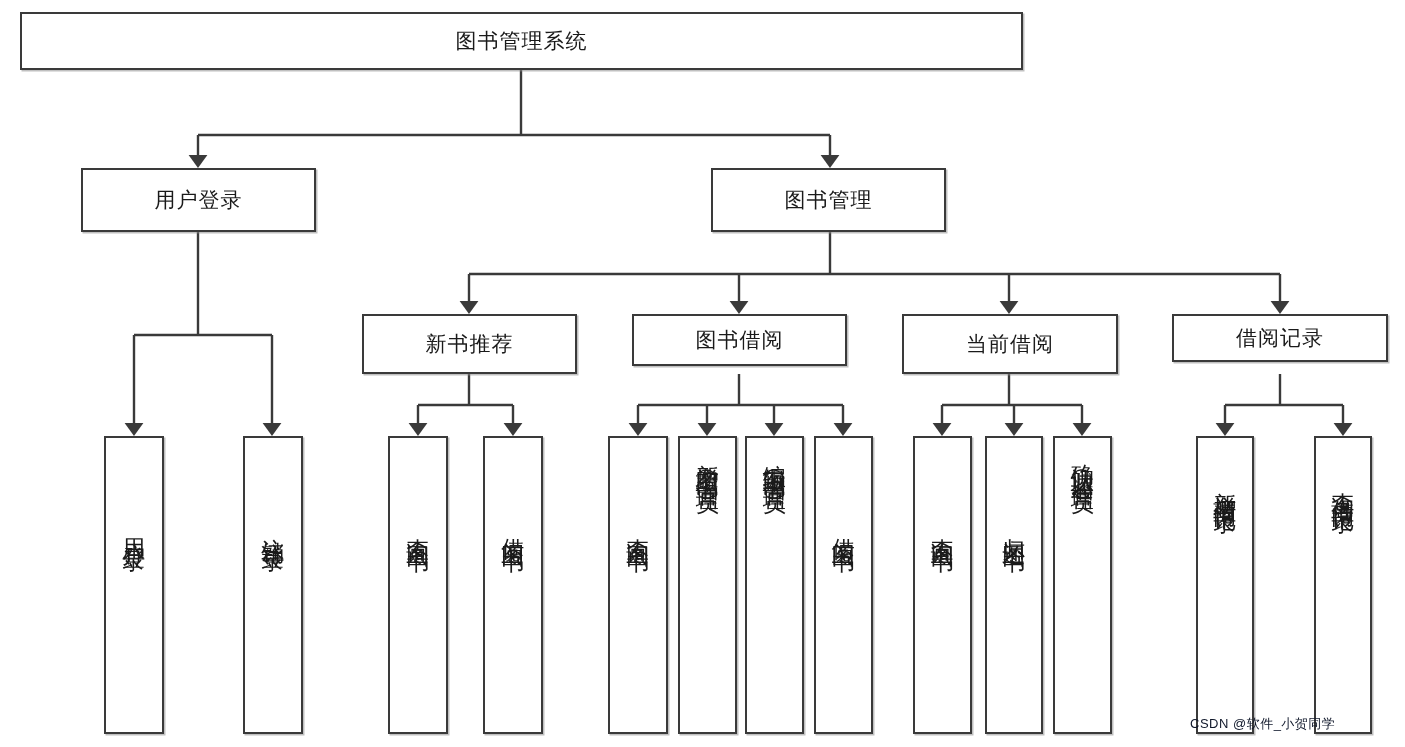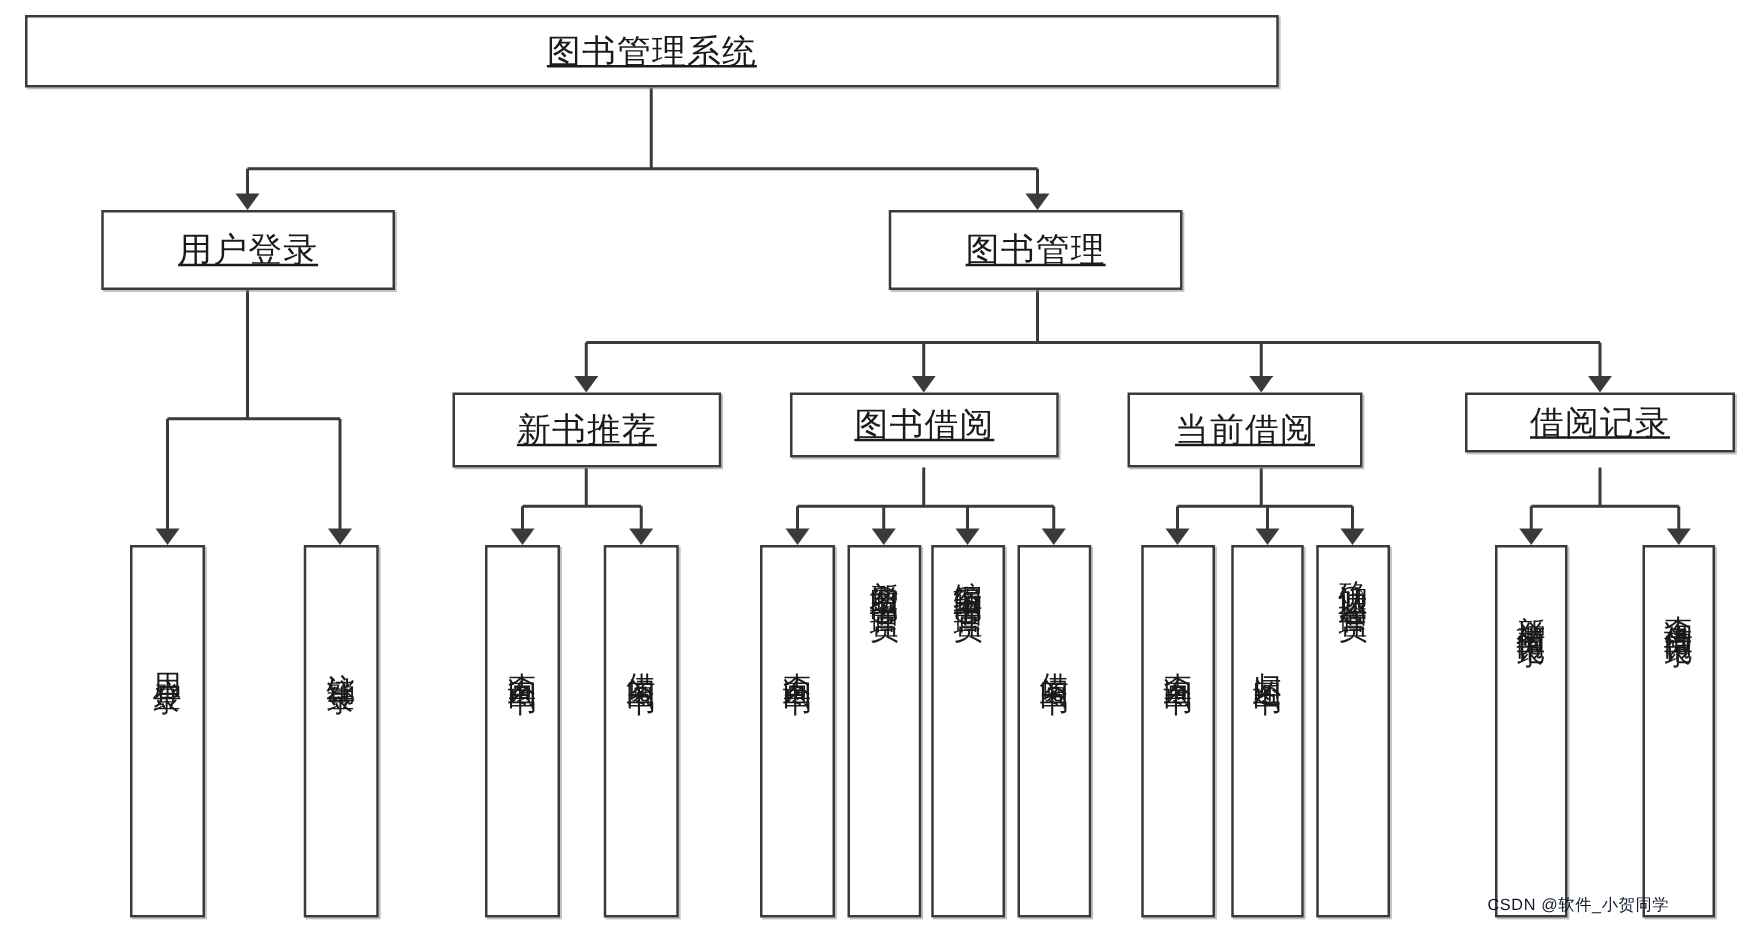--- a/index.html
+++ b/index.html
@@ -30,24 +30,23 @@
     box-sizing: border-box;
     border: 2px solid #3a3a3a;
     background: #ffffff;
     display: flex;
     align-items: center;
     justify-content: center;
     color: #1a1a1a;
     box-shadow: 1.5px 1.5px 0 rgba(140,140,140,0.55);
   }
   .node.h {
-    font-size: 27px;
+    font-size: 21px;
     letter-spacing: 1px;
     line-height: 1.2;
-    text-decoration: underline;
   }
   .node.v {
     writing-mode: vertical-rl;
     text-orientation: upright;
     font-size: 23px;
     letter-spacing: 4px;
     line-height: 1.15;
     justify-content: flex-start;
     align-items: center;
     padding-top: 4px;
@@ -123,21 +122,21 @@
     </g>
   </svg>
 
   <div class="node h" style="left: 20px; top: 12px; width: 1003px; height: 58px;">图书管理系统</div>
 
   <div class="node h" style="left: 81px; top: 168px; width: 235px; height: 64px;">用户登录</div>
   <div class="node h" style="left: 362px; top: 314px; width: 215px; height: 60px;">新书推荐</div>
 
   <div class="node h" style="left: 711px; top: 168px; width: 235px; height: 64px;">图书管理</div>
   <div class="node h" style="left: 632px; top: 314px; width: 215px; height: 52px;">图书借阅</div>
-  <div class="node h" style="left: 902px; top: 314px; width: 188px; height: 60px;">当前借阅</div>
+  <div class="node h" style="left: 902px; top: 314px; width: 216px; height: 60px;">当前借阅</div>
   <div class="node h" style="left: 1172px; top: 314px; width: 216px; height: 48px;">借阅记录</div>
 
   <div class="node v mid" style="left: 104px; top: 436px; width: 60px; height: 298px;">
     <span class="vtext">用户登录</span>
   </div>
   <div class="node v mid" style="left: 243px; top: 436px; width: 60px; height: 298px;">
     <span class="vtext">注销登录</span>
   </div>
   <div class="node v mid" style="left: 388px; top: 436px; width: 60px; height: 298px;">
     <span class="vtext">查询图书</span>

